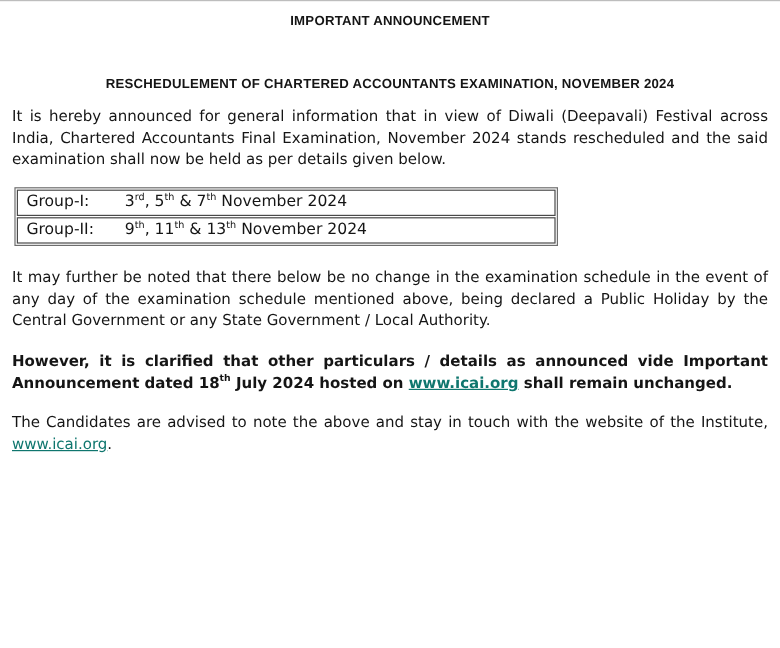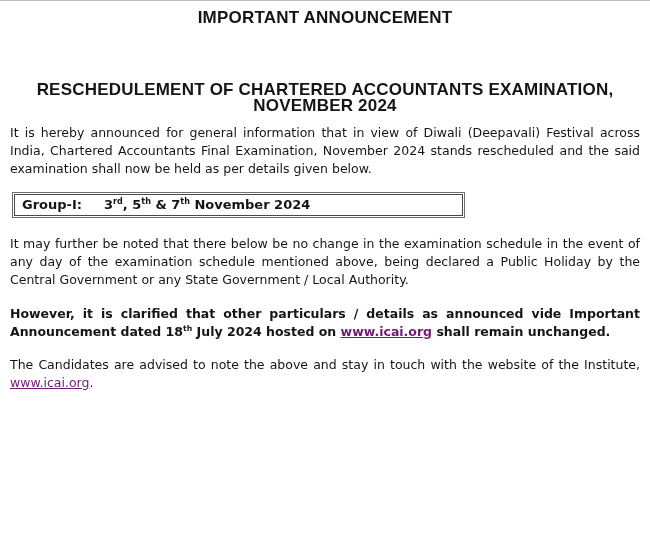--- a/index.html
+++ b/index.html
@@ -13,25 +13,25 @@
     padding: 9px 10px 0 10px;
     font-family: "DejaVu Sans", sans-serif;
     font-size: 12.5px;
     color: #151515;
     overflow: hidden;
   }
   .center-heading {
     text-align: center;
     font-weight: bold;
     font-family: "Liberation Sans", sans-serif;
-    font-size: 17px;
+    font-size: 11px;
     letter-spacing: 0.2px;
     line-height: 16px;
   }
-  .doc-title { margin-top: 56px; }
+  .doc-title { margin-top: 36px; }
   .para {
     text-align: justify;
     line-height: 18px;
     margin-top: 10px;
   }
   .section-heading {
     font-weight: bold;
     font-family: "Liberation Sans", sans-serif;
     font-size: 13px;
     margin-top: 22px;
@@ -46,40 +46,40 @@
     margin-top: 14px;
     margin-left: 2px;
     border-collapse: separate;
     border-spacing: 1px;
     border: 1px solid #6e6e6e;
     width: 453px;
   }
   .schedule-table td {
     border: 1px solid #4a4a4a;
     padding: 1px 7px 2px 7px;
-    font-weight: bold;
+    font-weight: normal;
     font-size: 13px;
     line-height: 17px;
     white-space: nowrap;
   }
   .group-label {
     display: inline-block;
     width: 82px;
   }
   .p3 { margin-top: 12px; }
   .p4 { margin-top: 17px; }
   .p5 { margin-top: 16px; font-weight: bold; }
   .p6 { margin-top: 15px; }
   sup {
     font-size: 0.62em;
     vertical-align: super;
     line-height: 0;
   }
   a.link {
-    color: #701a75;
+    color: #0f766e;
     text-decoration: underline;
     cursor: pointer;
   }
 </style>
 </head>
 <body>
 
 <div class="page">
 
   <div class="center-heading">IMPORTANT ANNOUNCEMENT</div>
@@ -90,20 +90,25 @@
 
 
 
   <table class="schedule-table">
     <tbody>
       <tr>
         <td>
           <span class="group-label">Group-I:</span><span>3<sup>rd</sup>, 5<sup>th</sup> &amp; 7<sup>th</sup> November 2024</span>
         </td>
       </tr>
+      <tr>
+        <td>
+          <span class="group-label">Group-II:</span><span>9<sup>th</sup>, 11<sup>th</sup> &amp; 13<sup>th</sup> November 2024</span>
+        </td>
+      </tr>
     </tbody>
   </table>
 
 
   <div class="para p4">It may further be noted that there below be no change in the examination schedule in the event of any day of the examination schedule mentioned above, being declared a Public Holiday by the Central Government or any State Government / Local Authority.</div>
 
   <div class="para p5">However, it is clarified that other particulars / details as announced vide Important Announcement dated 18<sup>th</sup> July 2024 hosted on <a class="link" href="#">www.icai.org</a> shall remain unchanged.</div>
 
   <div class="para p6">The Candidates are advised to note the above and stay in touch with the website of the Institute, <a class="link" href="#">www.icai.org</a>.</div>
 

